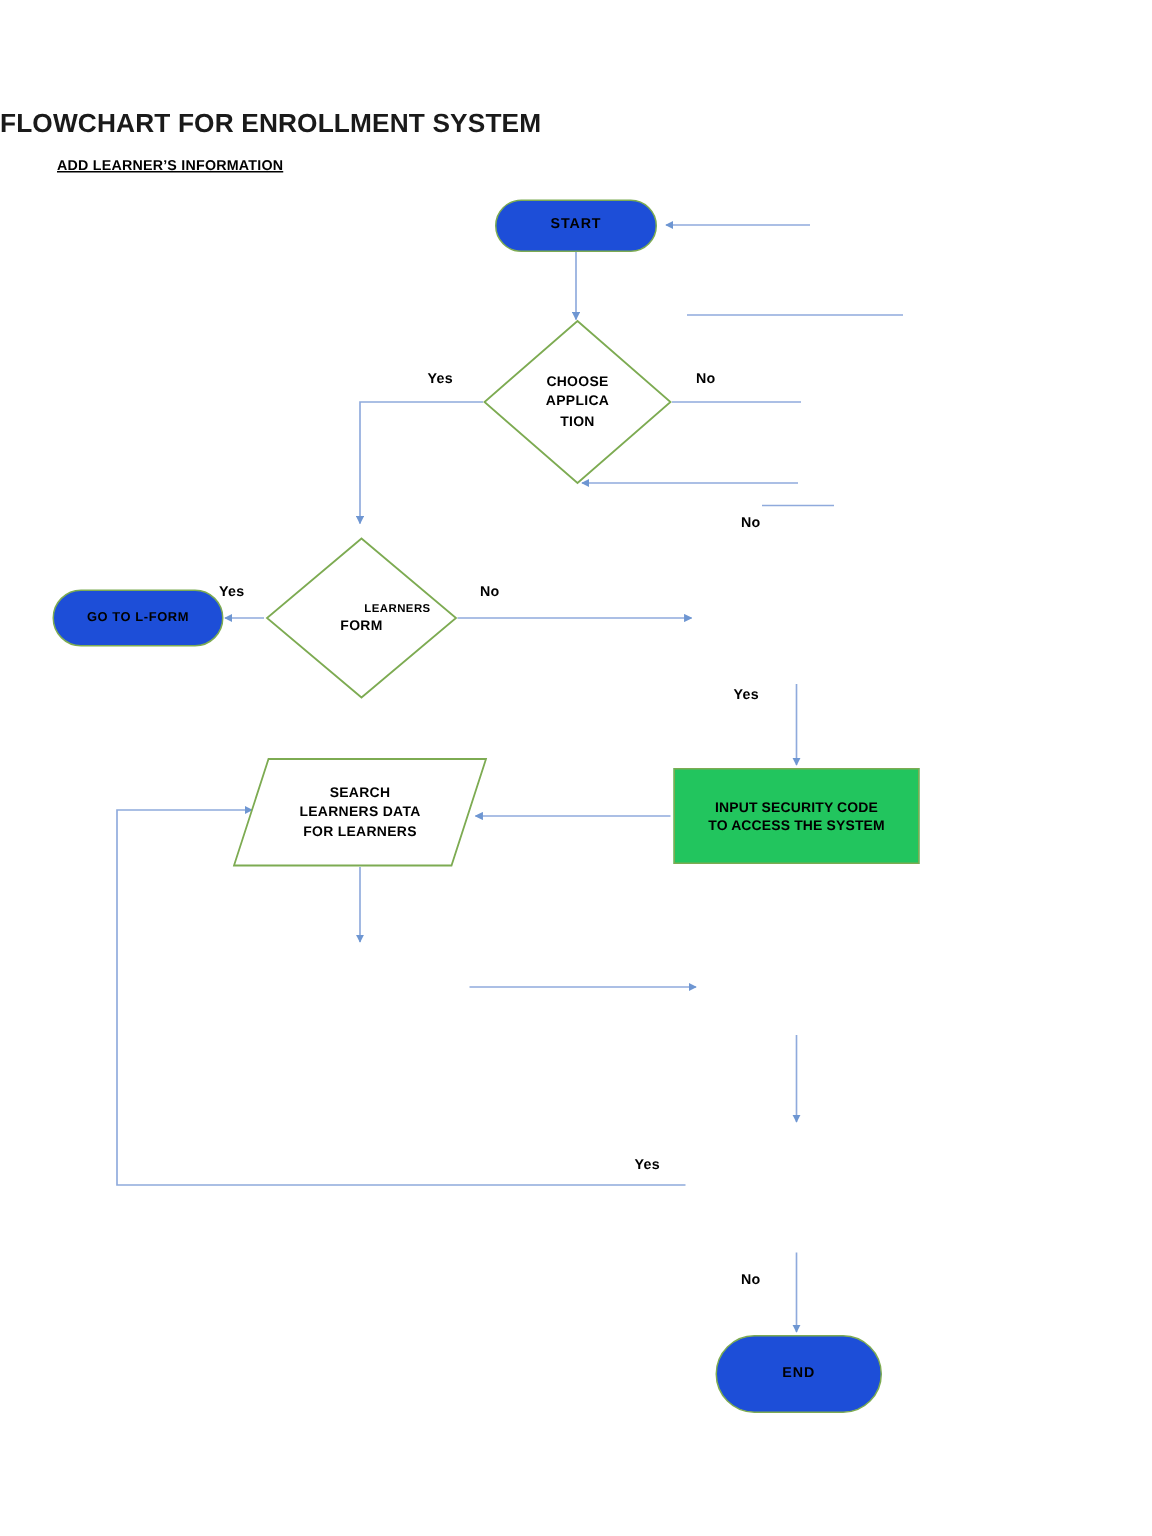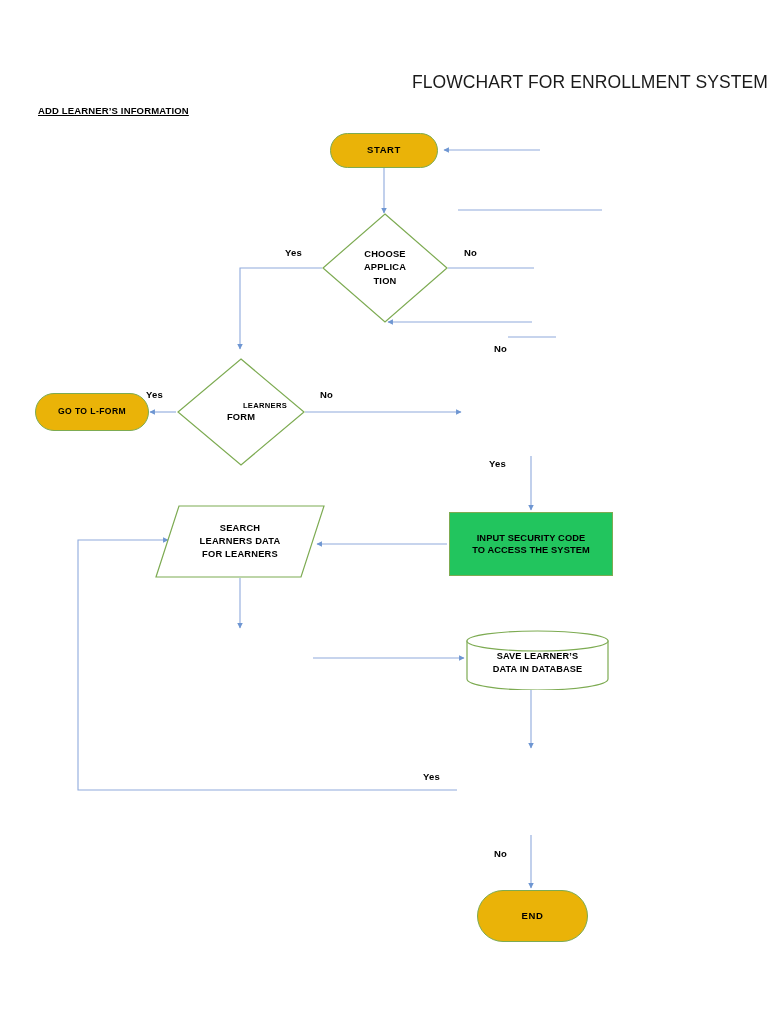--- a/index.html
+++ b/index.html
@@ -17,23 +17,23 @@
     width: 768px;
     height: 1024px;
     background: #ffffff;
     overflow: hidden;
   }
   #doc-title {
     position: absolute;
     left: 0;
     top: 72px;
     width: 768px;
-    text-align: right;
+    text-align: left;
     font-size: 17.5px;
-    font-weight: 400;
+    font-weight: 700;
     letter-spacing: 0.1px;
     color: #1a1a1a;
   }
   #section-heading {
     position: absolute;
     left: 38px;
     top: 105px;
     font-size: 9.5px;
     font-weight: bold;
     text-decoration: underline;
@@ -49,21 +49,21 @@
     justify-content: center;
     text-align: center;
     font-weight: bold;
     color: #000000;
     line-height: 1.32;
     z-index: 3;
   }
   .terminator {
     border: 1.3px solid #7DAB52;
     border-radius: 999px;
-    background: #eab308;
+    background: #1d4ed8;
     font-size: 9.5px;
     letter-spacing: 0.6px;
     text-align: right;
   }
   .process-rect {
     border: 1.3px solid #7DAB52;
     background: #22c55e;
     font-size: 9.3px;
     letter-spacing: 0.1px;
   }
@@ -272,32 +272,20 @@
     <div class="para-label">
       <div>
         <div>SEARCH</div>
         <div>LEARNERS DATA</div>
         <div>FOR LEARNERS</div>
       </div>
     </div>
   </div>
 
 
-  <div class="cyl-wrap" style="left:466px; top:630px; width:143px; height:60px;">
-    <svg width="143" height="60" viewBox="0 0 143 60" xmlns="http://www.w3.org/2000/svg">
-      <path d="M 1 11 L 1 49 A 70 11 0 0 0 142 49 L 142 11 Z" fill="#ffffff" stroke="#7DAB52" stroke-width="1.2"></path>
-      <ellipse cx="71.5" cy="11" rx="70.5" ry="10" fill="#ffffff" stroke="#7DAB52" stroke-width="1.2"></ellipse>
-    </svg>
-    <div class="cyl-label">
-      <div>
-        <div>SAVE LEARNER’S</div>
-        <div>DATA IN DATABASE</div>
-      </div>
-    </div>
-  </div>
 
 
   <div class="edge-label" style="left:423px; top:771px;">Yes</div>
 
   <div class="edge-label" style="left:494px; top:848px;">No</div>
 
   <div class="node terminator" style="left:477px; top:890px; width:111px; height:52px;">END</div>
 
 </div>
 

